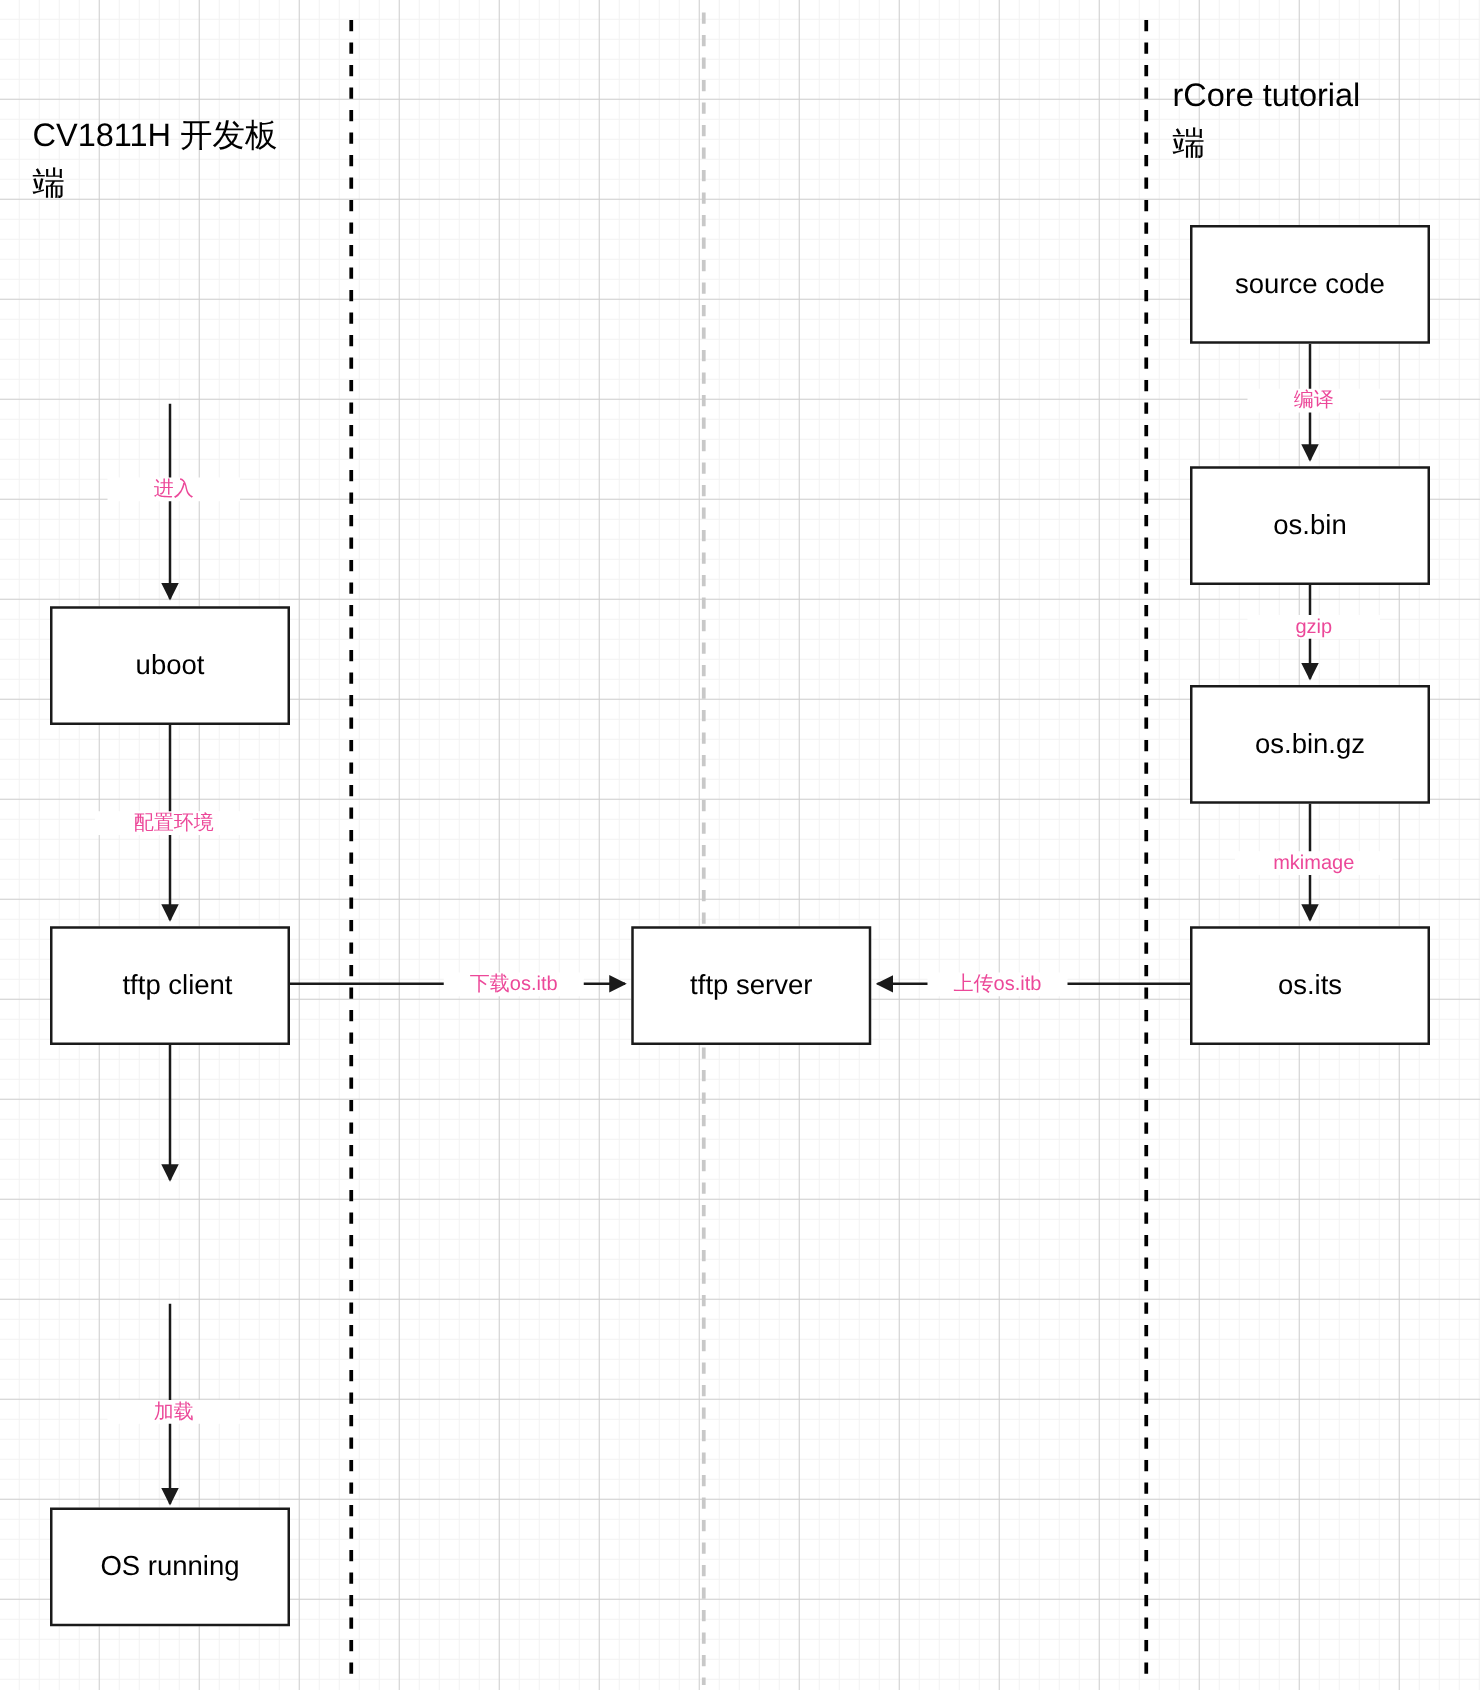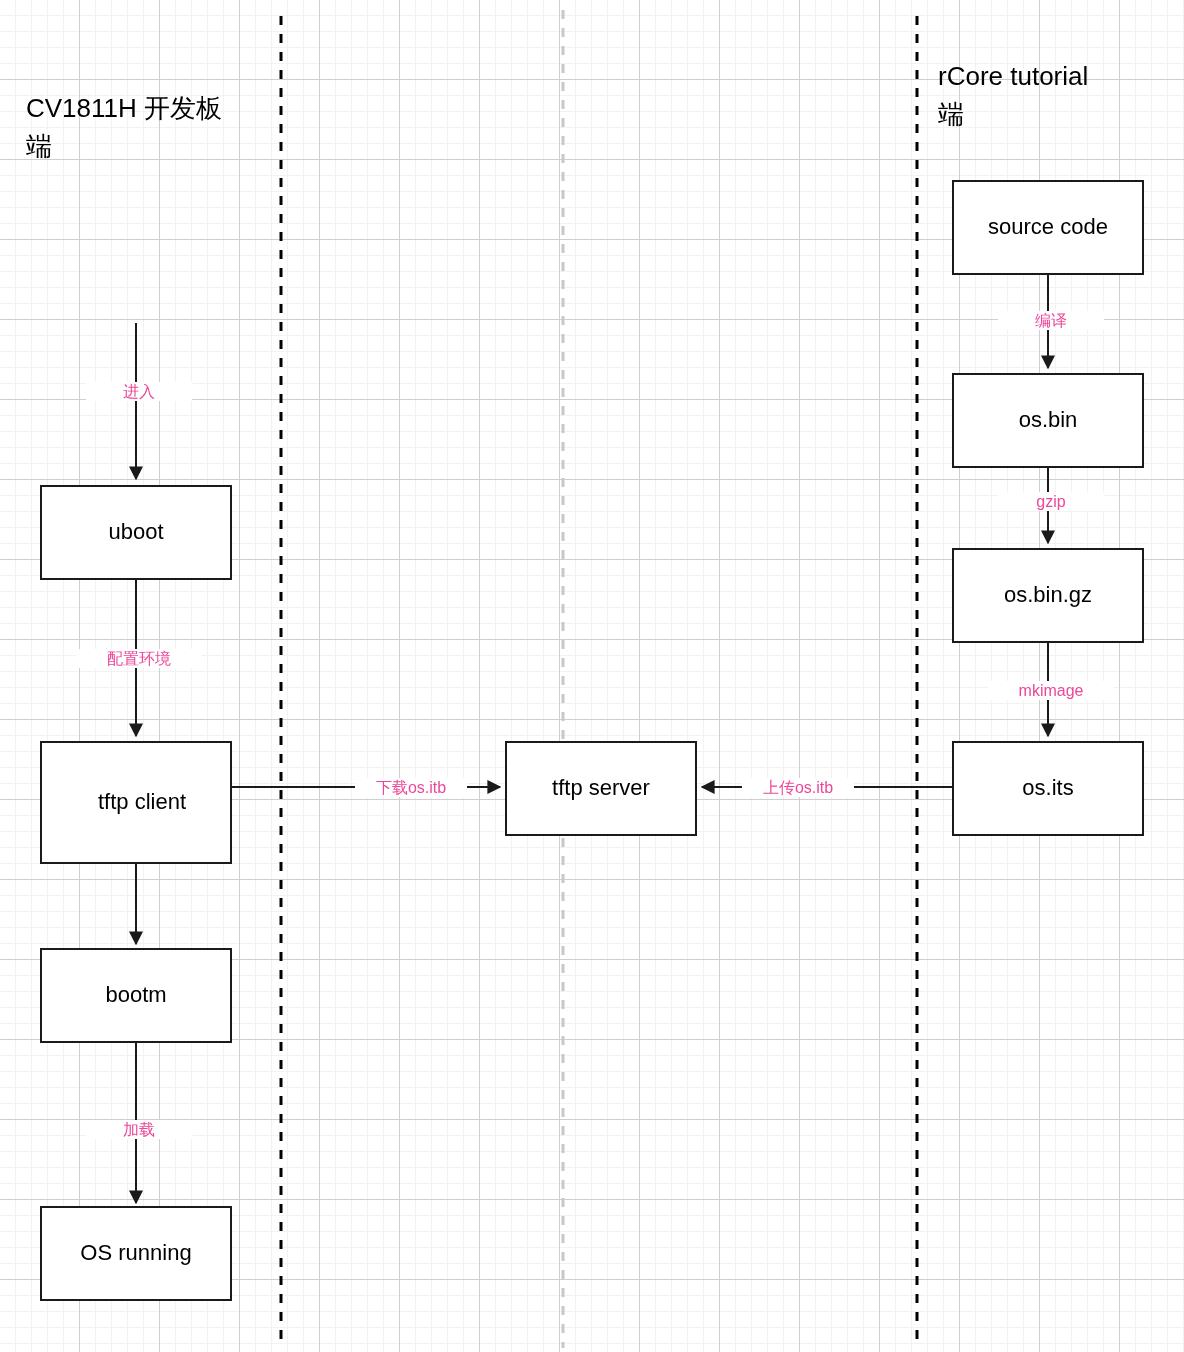--- a/index.html
+++ b/index.html
@@ -100,27 +100,24 @@
 端</div>
 
   <div class="swim-title" style="left:938px; top:58px; width:220px;">rCore tutorial
 端</div>
 
 
   <div class="node" style="left:40px; top:485px; width:192px; height:95px;">
     <span>uboot</span>
   </div>
 
-  <div class="node" style="left:40px; top:741px; width:192px; height:123px;padding-left:12px;">
+  <div class="node" style="left:40px; top:741px; width:192px; height:95px;padding-left:12px;">
     <span>tftp client</span>
   </div>
 
-  <div class="node" style="left:40px; top:948px; width:192px; height:95px;">
-    <span>bootm</span>
-  </div>
 
   <div class="node" style="left:40px; top:1206px; width:192px; height:95px;">
     <span>OS running</span>
   </div>
 
   <div class="node" style="left:505px; top:741px; width:192px; height:95px;">
     <span>tftp server</span>
   </div>
 
   <div class="node" style="left:952px; top:180px; width:192px; height:95px;">

